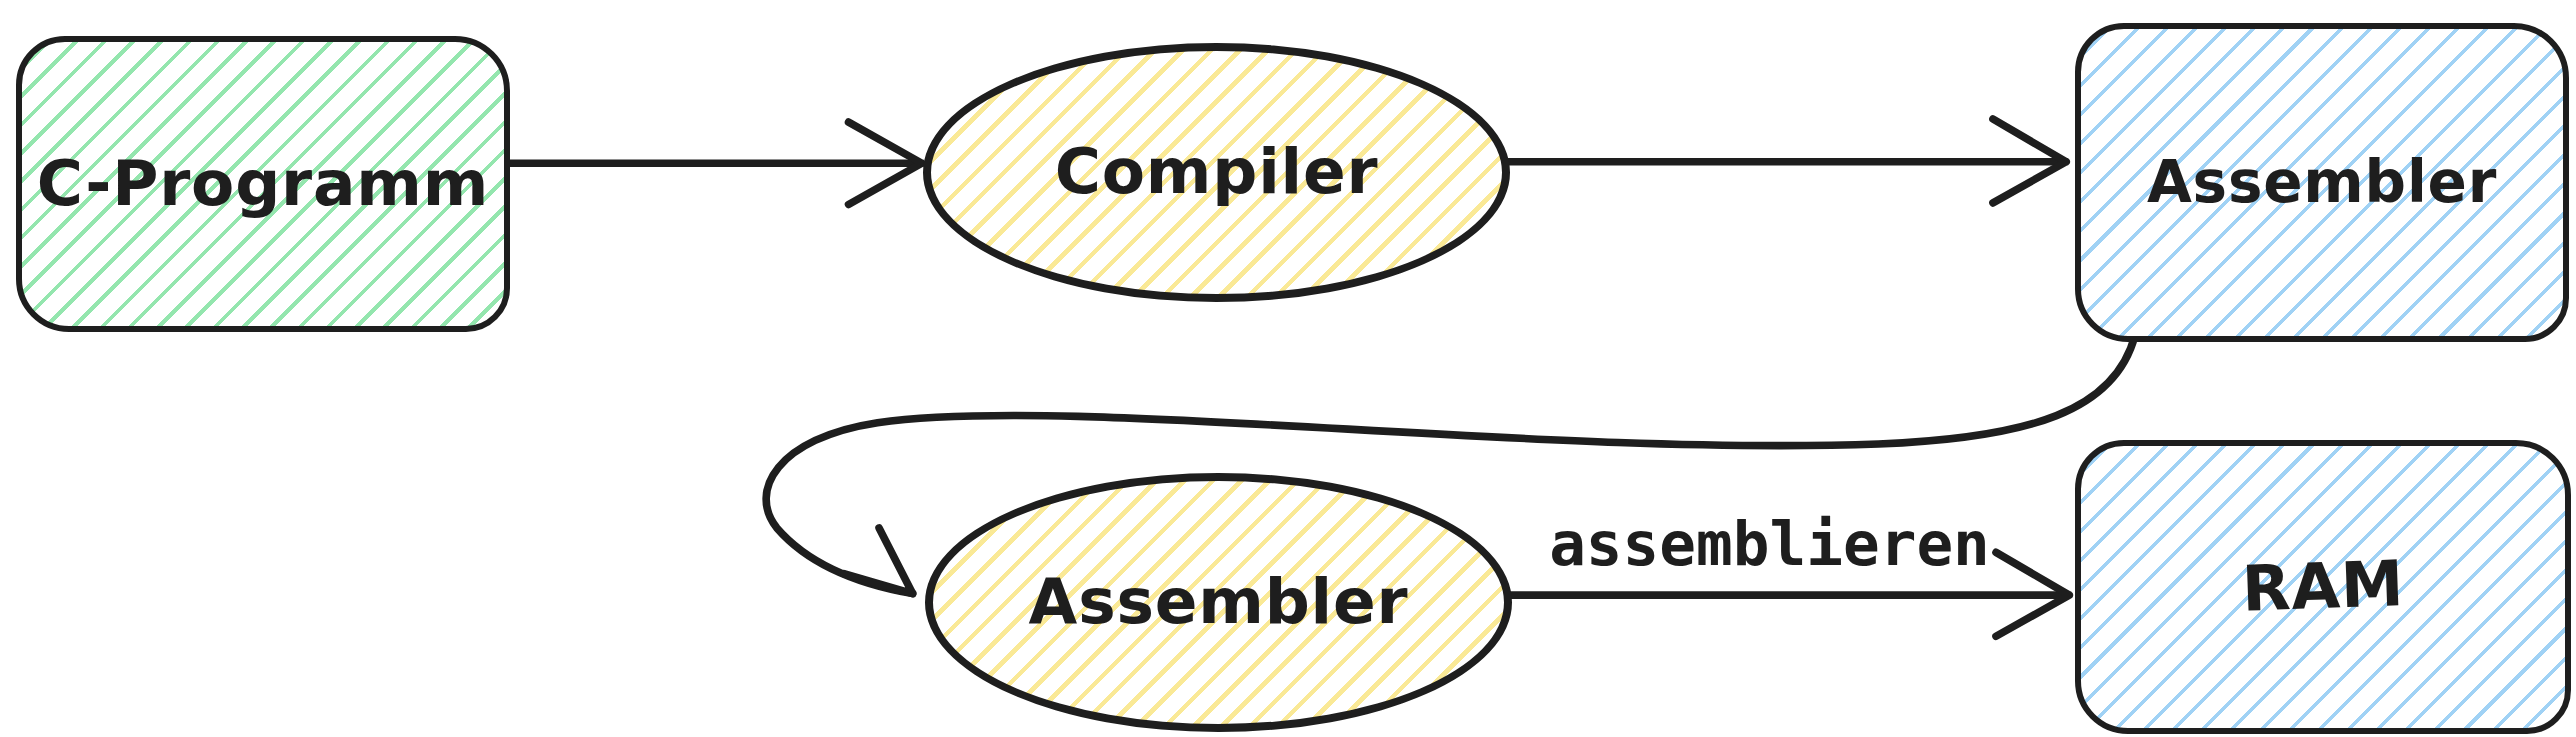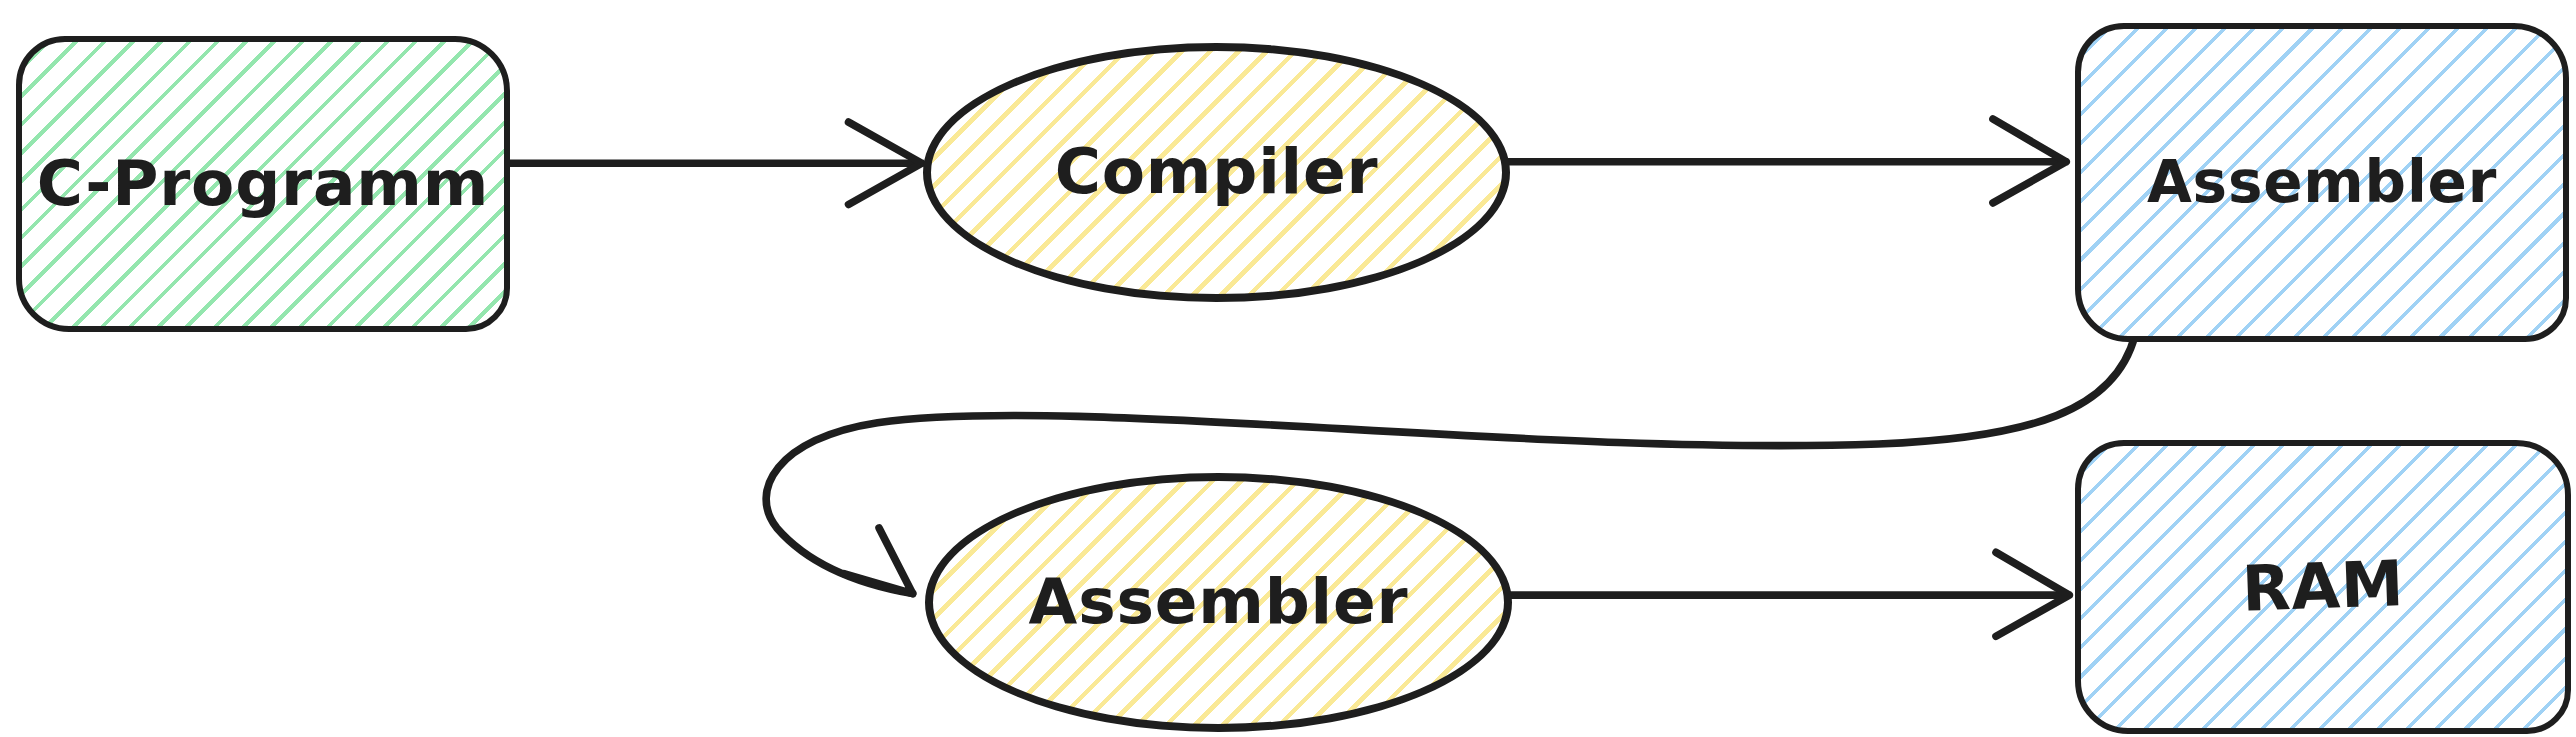--- a/index.html
+++ b/index.html
@@ -140,15 +140,16 @@
 
   <div class="node ellipse hatch-yellow" id="node-assembler">
     <span class="node-label">Assembler</span>
   </div>
 
   <div class="node rect hatch-blue" id="node-ram">
     <span class="node-label">RAM</span>
   </div>
 
 
+  <div class="edge-label" id="label-assemblieren">assemblieren</div>
 
 </div>
 
 
 </body></html>

